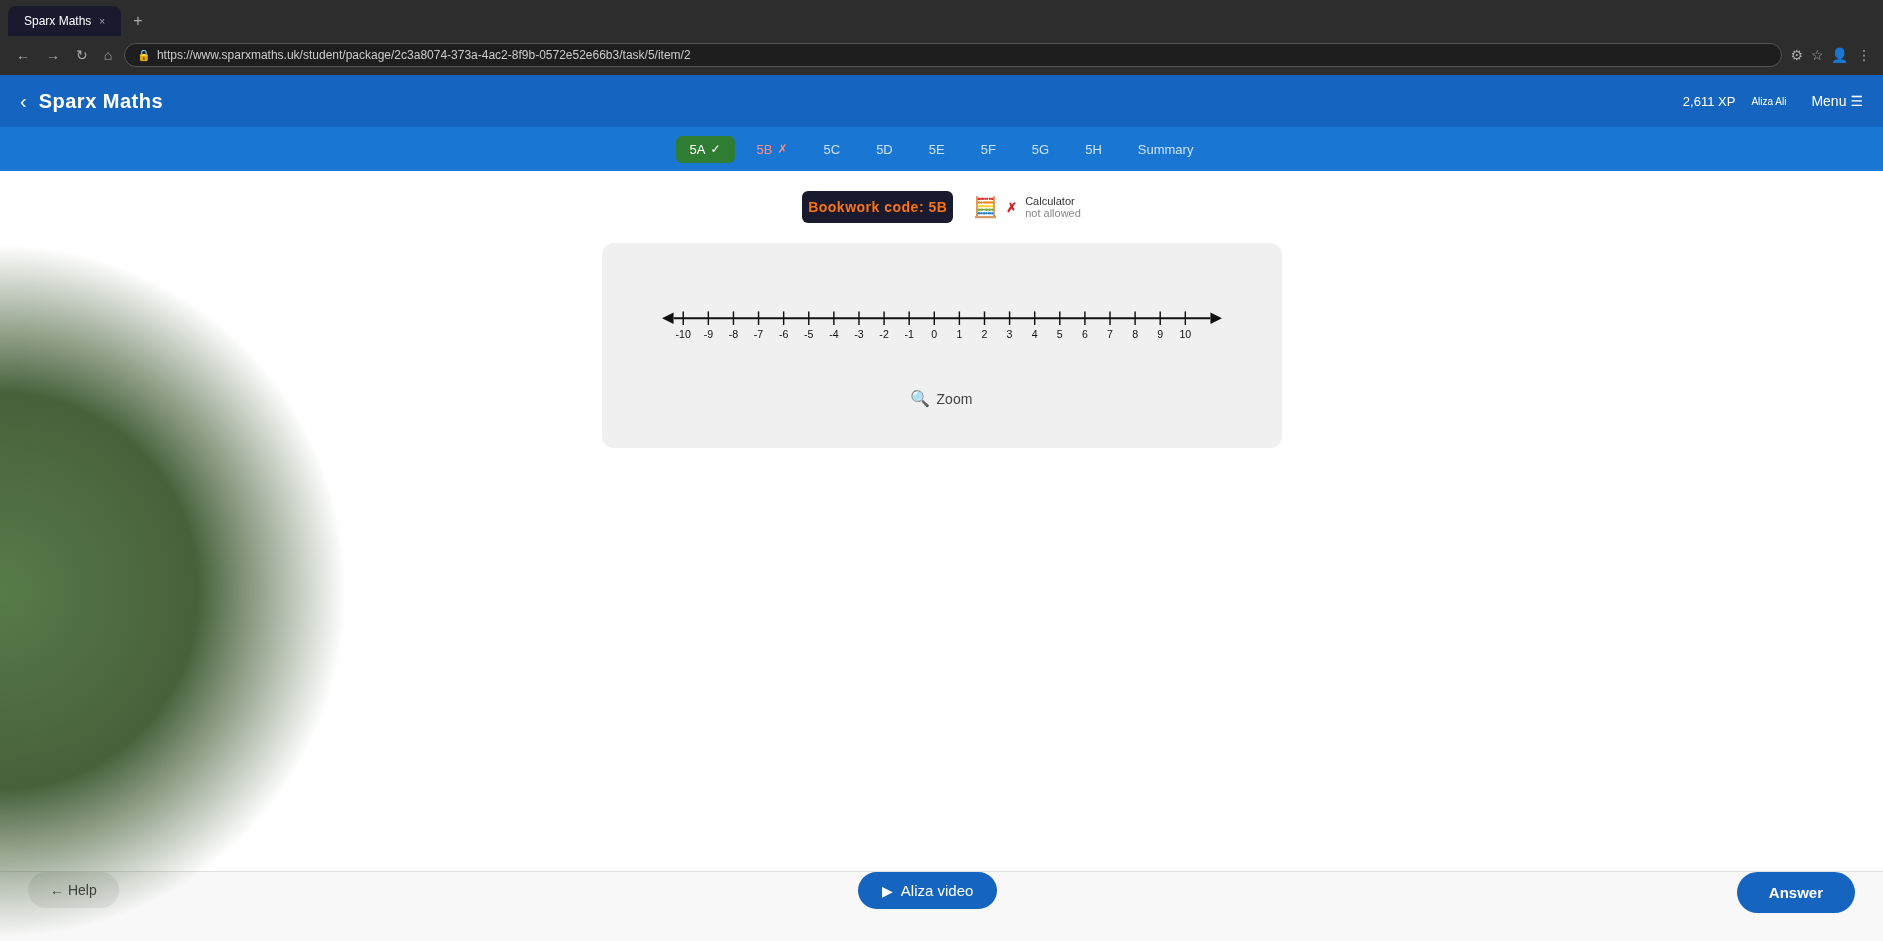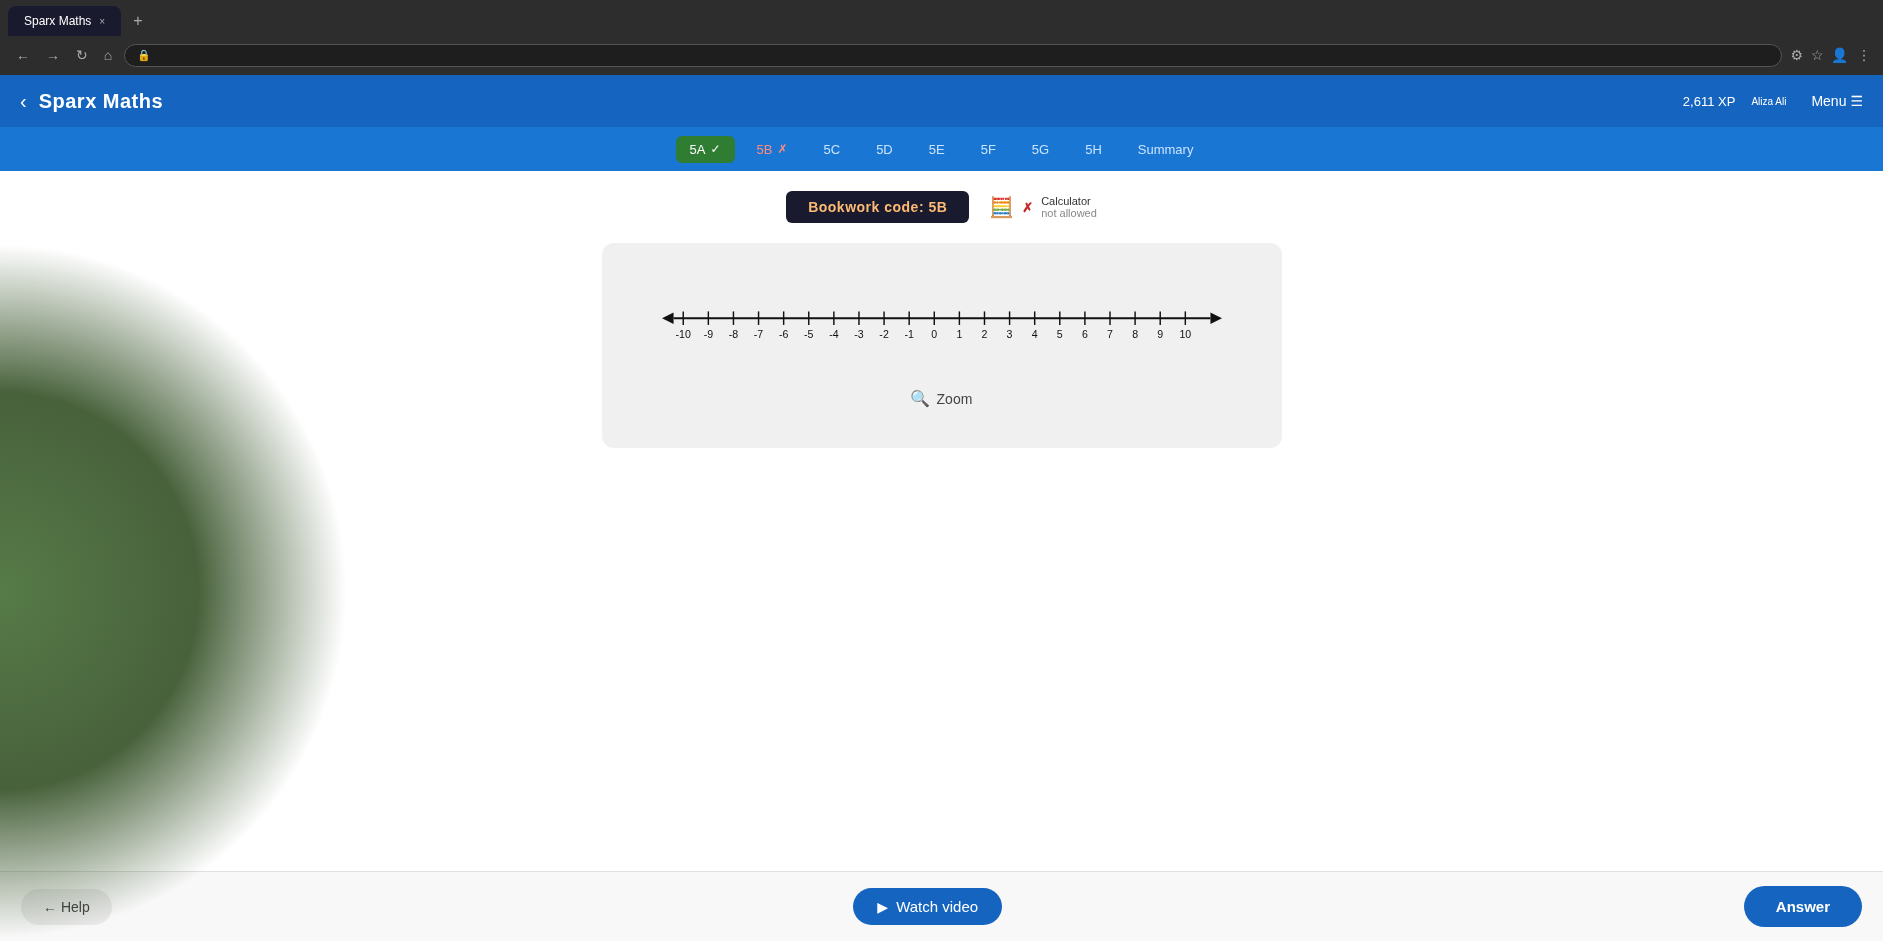--- a/index.html
+++ b/index.html
@@ -189,22 +189,22 @@
     
     .bookwork-bar {
       display: flex;
       align-items: center;
       justify-content: center;
       gap: 20px;
       padding: 20px 0 10px;
     }
     .bookwork-code-badge {
       background: #1a1a2e;
-      color: #fdba74;
-      padding: 8px 22px;
+      color: #f97316;
+      padding: 8px 6px;
       border-radius: 6px;
       font-size: 14px;
       font-weight: 600;
       letter-spacing: 0.5px;
     }
     .calculator-info {
       display: flex;
       align-items: center;
       gap: 8px;
       font-size: 13px;
@@ -264,23 +264,23 @@
     
     .bottom-bar {
       position: fixed;
       bottom: 0;
       left: 0;
       right: 0;
       height: 70px;
       background: #f8f8f8;
       border-top: 1px solid #e0e0e0;
       display: flex;
-      align-items: center;
+      align-items: flex-start;
       justify-content: space-between;
-      padding: 0 21px;
+      padding: 0 28px;
     }
     .help-btn {
       background: #e8e8e8;
       color: #444;
       border: none;
       border-radius: 24px;
       padding: 10px 22px;
       font-size: 14px;
       cursor: pointer;
       font-weight: 500;
@@ -335,20 +335,21 @@
     </div>
     <div class="tab-new">+</div>
   </div>
   <div class="address-bar-row">
     <span class="nav-btn">←</span>
     <span class="nav-btn">→</span>
     <span class="nav-btn">↻</span>
     <span class="nav-btn">⌂</span>
     <div class="address-bar">
       <span class="address-lock">🔒</span>
+      <span style="font-size:12px;color:#ccc;">https://www.sparxmaths.uk/student/package/2c3a8074-373a-4ac2-8f9b-0572e52e66b3/task/5/item/2</span>
     </div>
     <div class="browser-actions">
       <span class="browser-action-btn">⚙</span>
       <span class="browser-action-btn">☆</span>
       <span class="browser-action-btn">👤</span>
       <span class="browser-action-btn">⋮</span>
     </div>
   </div>
 </div>
 
@@ -506,19 +507,19 @@
 
   </div>
 
 </div>
 
 <div class="bottom-bar">
   <button class="help-btn">← Help</button>
 
   <button class="watch-video-btn">
     <span class="video-icon">▶</span>
-    <span>Watch video</span>
+    <span>Aliza video</span>
   </button>
 
   <button class="answer-btn">Answer</button>
 </div>
 
 <div class="plant-decor"></div>
 
 </body></html>

